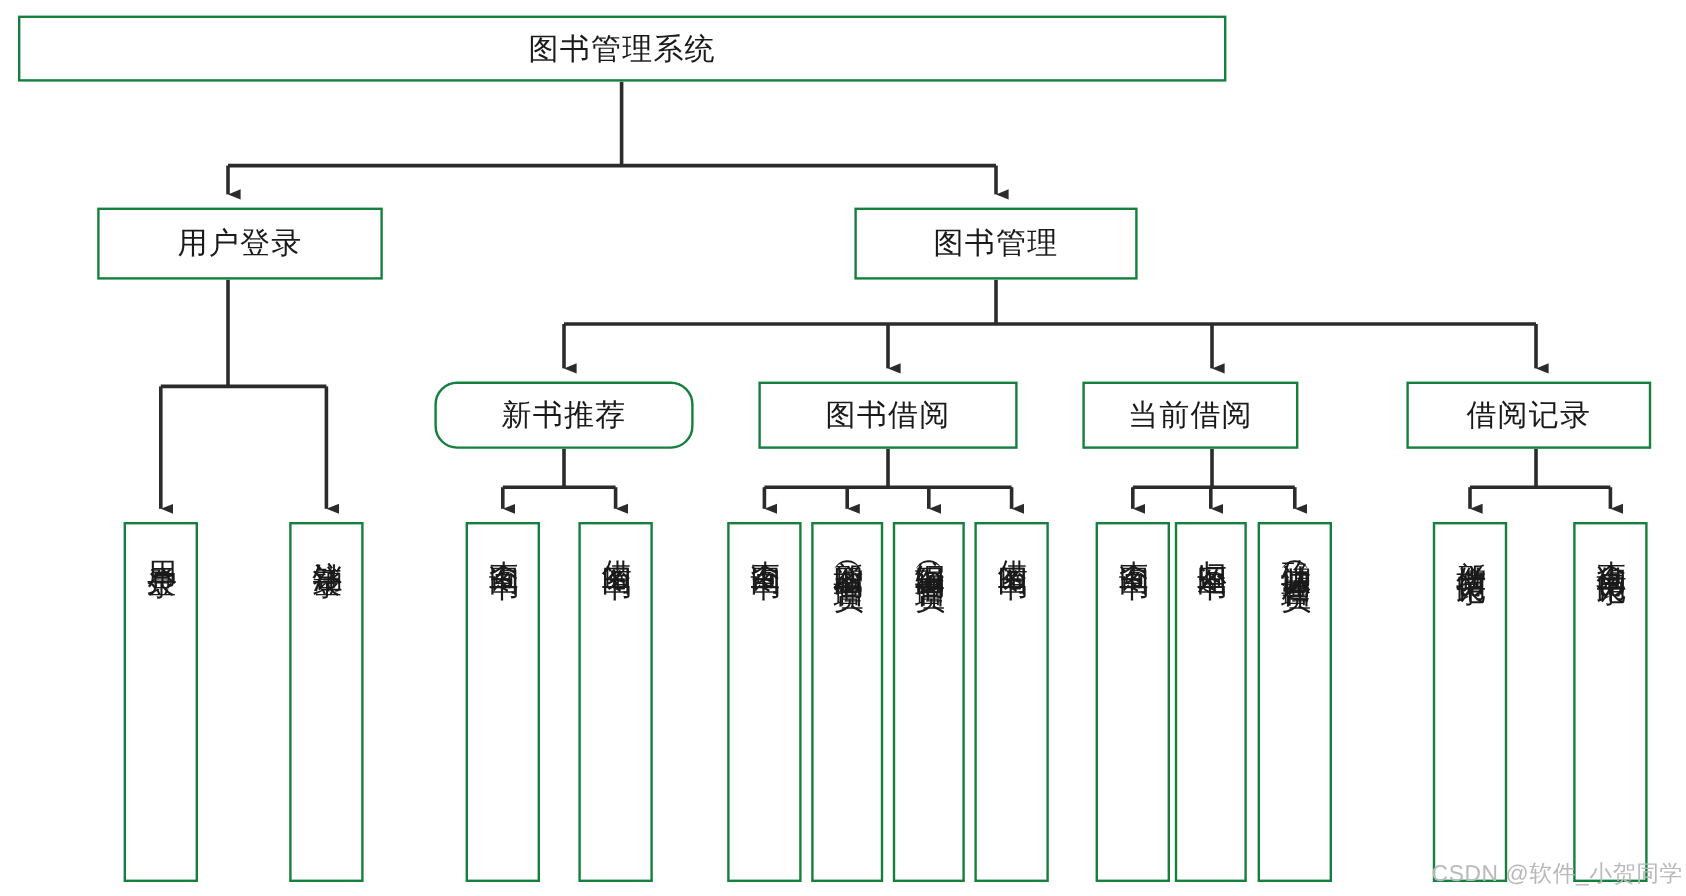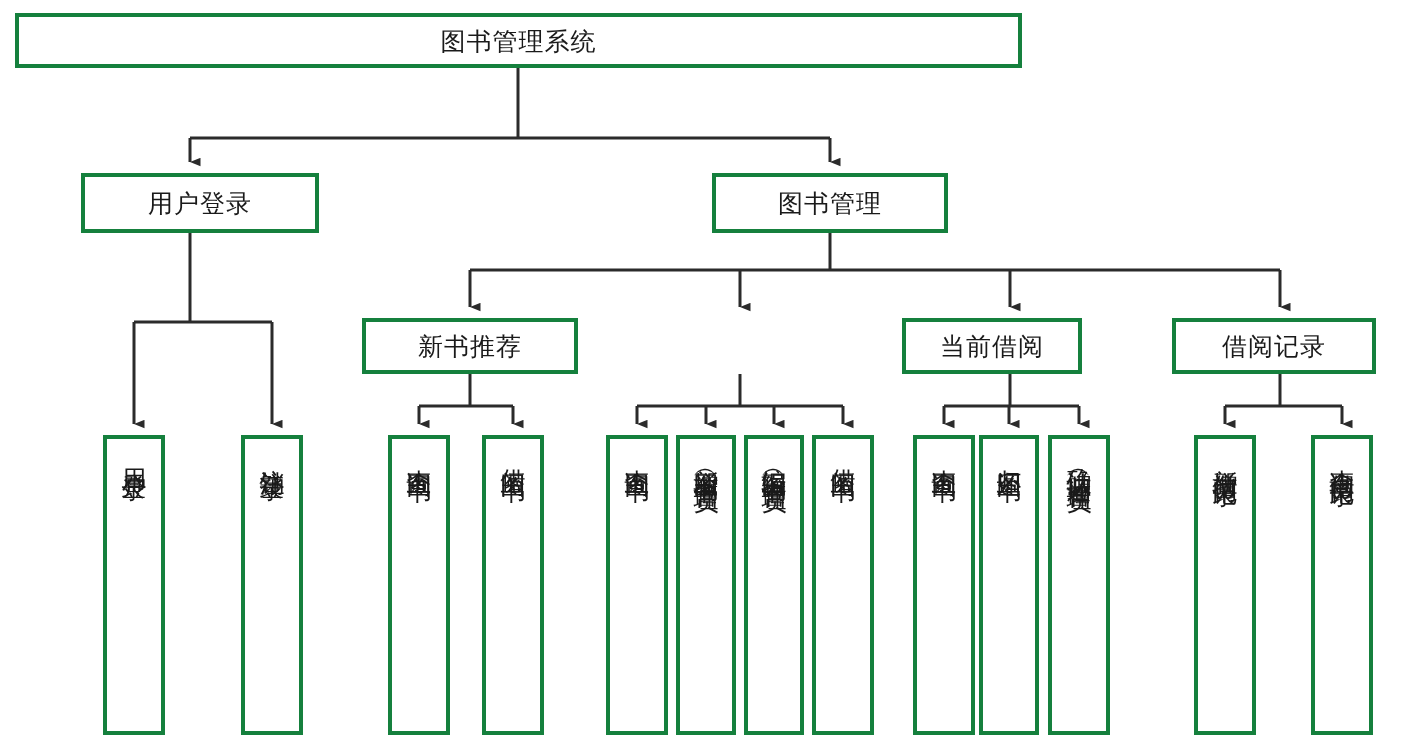--- a/index.html
+++ b/index.html
@@ -23,21 +23,21 @@
     left: 0;
     top: 0;
     width: 1405px;
     height: 747px;
     pointer-events: none;
   }
   .node {
     position: absolute;
     box-sizing: border-box;
     background: #ffffff;
-    border: 4px solid #15803d;
+    border: 2px solid #15803d;
     display: flex;
     align-items: center;
     justify-content: center;
     text-align: center;
     color: #1a1a1a;
   }
   .node-label {
     display: block;
     line-height: 1.12;
     color: #1a1a1a;
@@ -134,24 +134,27 @@
   </div>
 
   <div class="node horizontal" style="left:81px; top:173px; width:238px; height:60px;">
     <span class="node-label">用户登录</span>
   </div>
 
   <div class="node horizontal" style="left:712px; top:173px; width:236px; height:60px;">
     <span class="node-label">图书管理</span>
   </div>
 
-  <div class="node horizontal" style="left:362px; top:318px; width:216px; height:56px;">
+  <div class="node horizontal" style="left:362px; top:318px; width:216px; height:56px;border-radius:19px;">
     <span class="node-label">新书推荐</span>
   </div>
 
+  <div class="node horizontal" style="left:632px; top:318px; width:216px; height:56px;">
+    <span class="node-label">图书借阅</span>
+  </div>
 
   <div class="node horizontal" style="left:902px; top:318px; width:180px; height:56px;">
     <span class="node-label">当前借阅</span>
   </div>
 
   <div class="node horizontal" style="left:1172px; top:318px; width:204px; height:56px;">
     <span class="node-label">借阅记录</span>
   </div>
 
   <div class="node vertical" style="left:103px; top:435px; width:62px; height:300px;">
@@ -199,14 +202,15 @@
   </div>
 
   <div class="node vertical" style="left:1194px; top:435px; width:62px; height:300px;">
     <span class="node-label">新增借阅记录</span>
   </div>
 
   <div class="node vertical" style="left:1311px; top:435px; width:62px; height:300px;">
     <span class="node-label">查询借阅记录</span>
   </div>
 
+  <div class="watermark" style="left:1193px; top:715px;">CSDN @软件_小贺同学</div>
 
 </div>
 
 </body></html>

